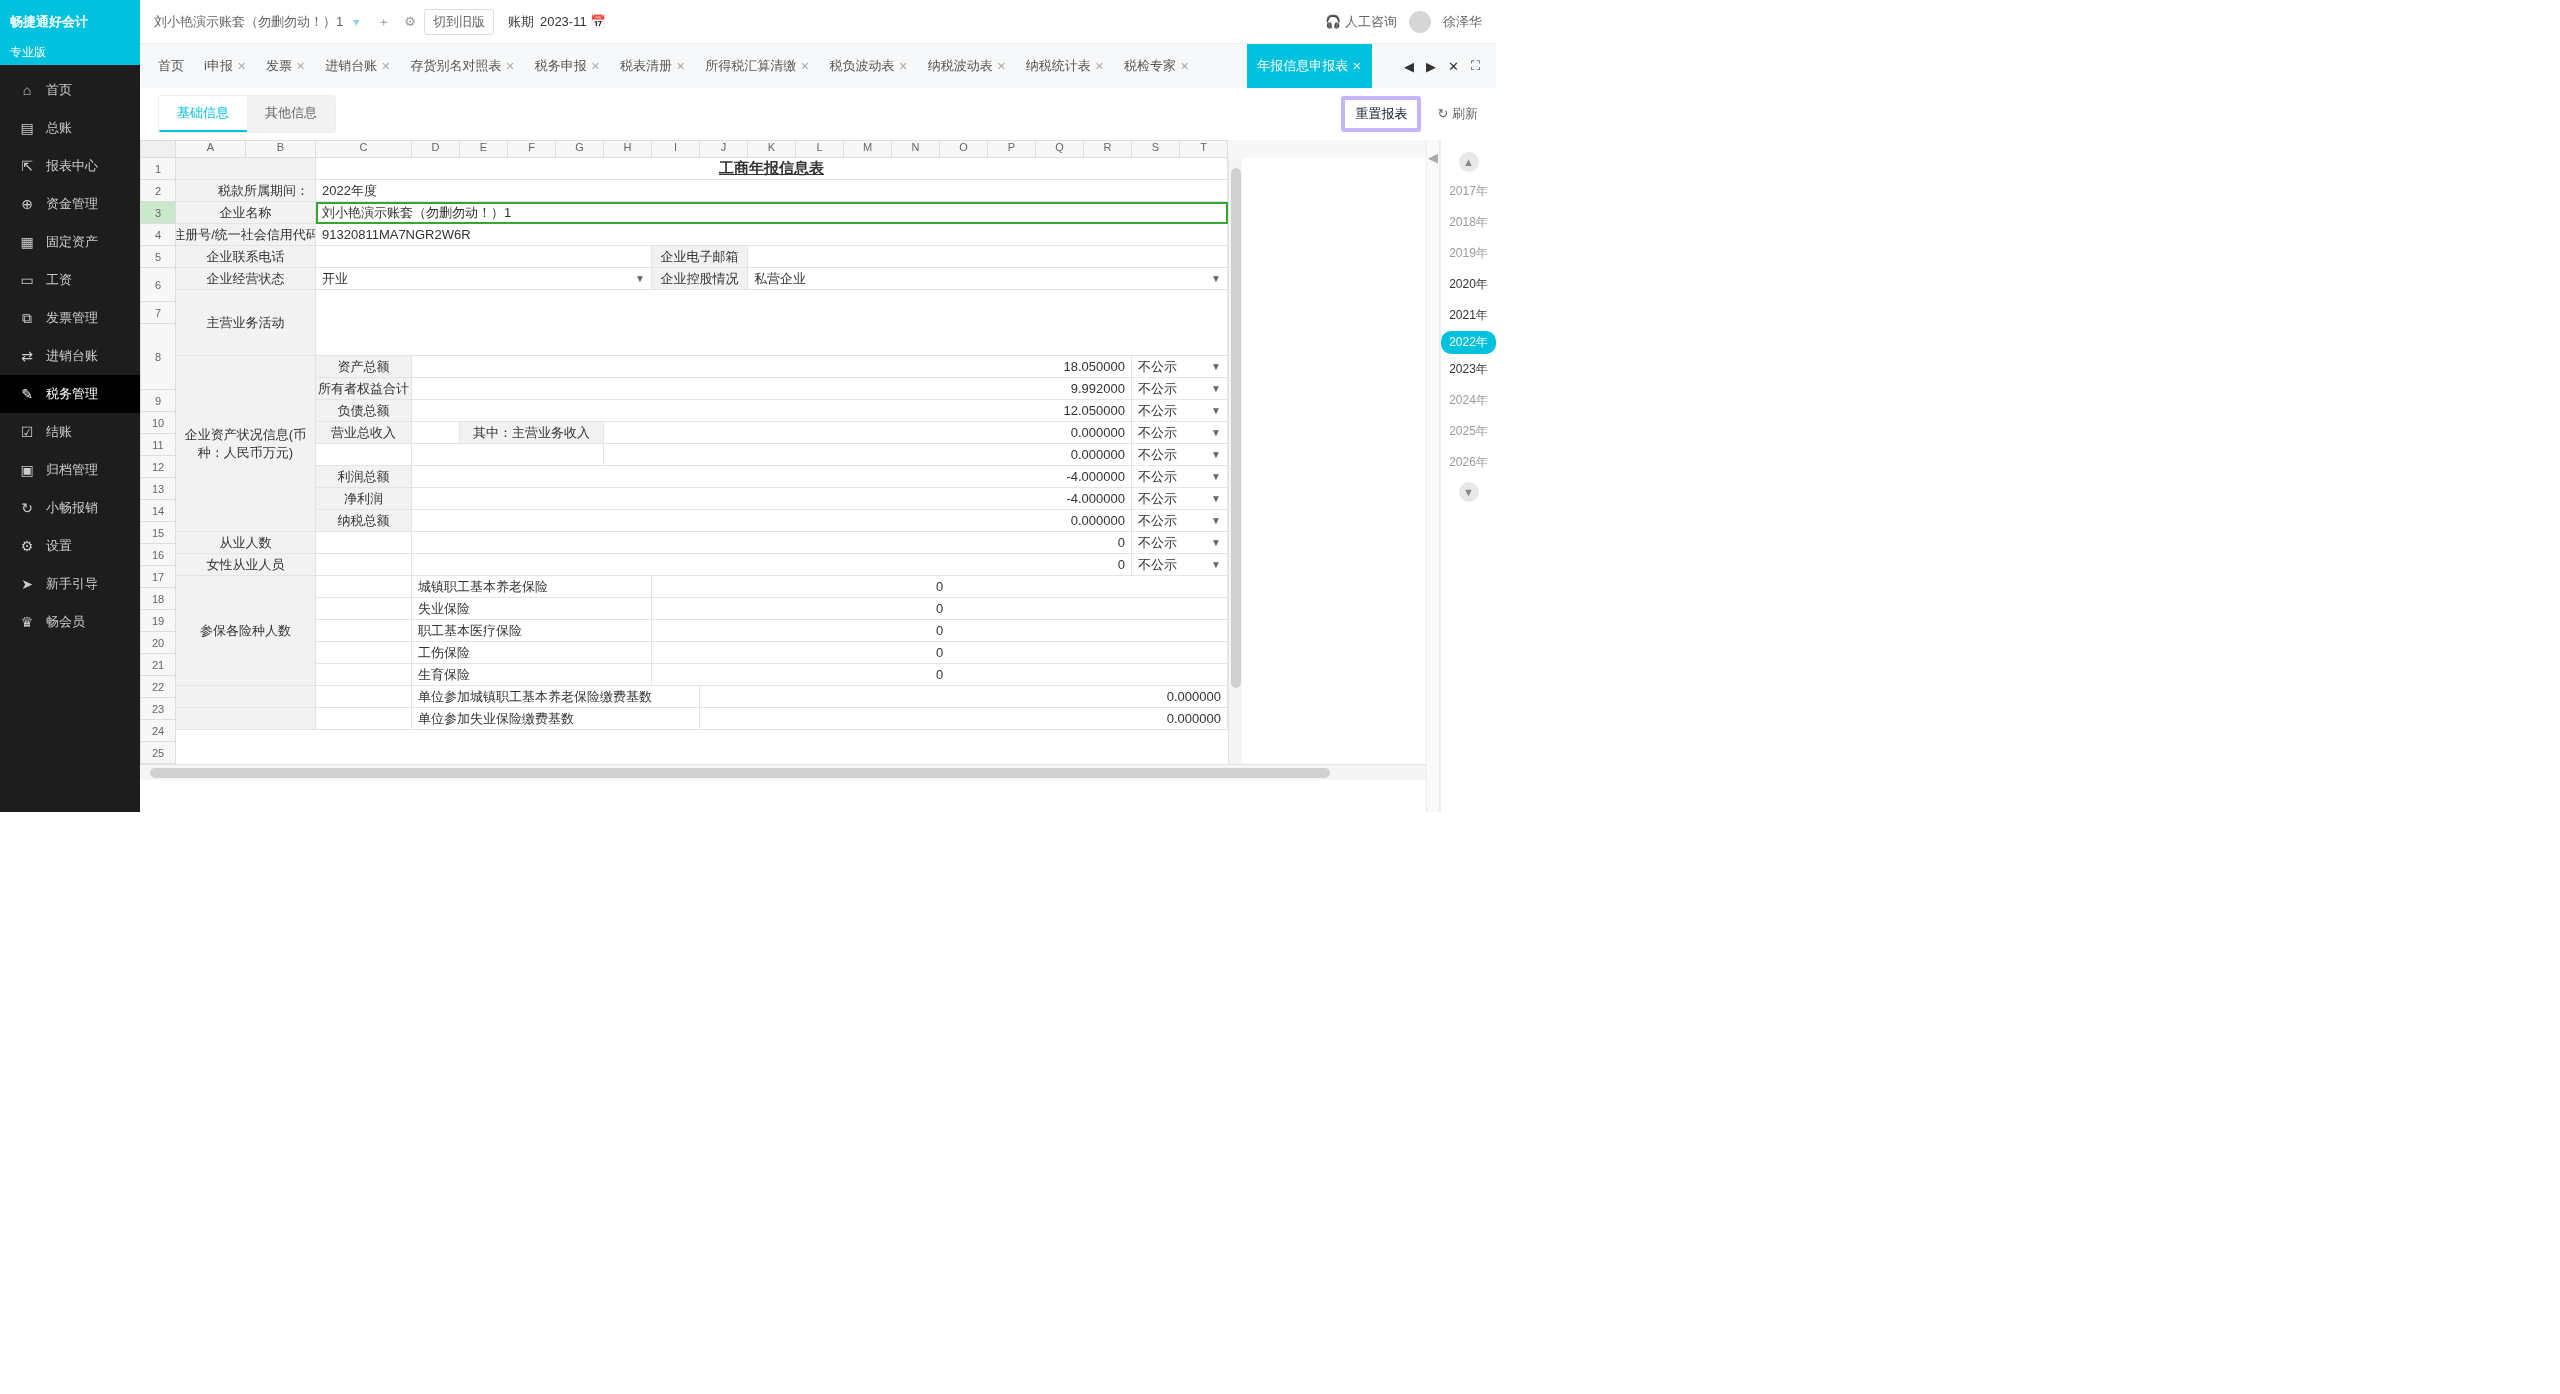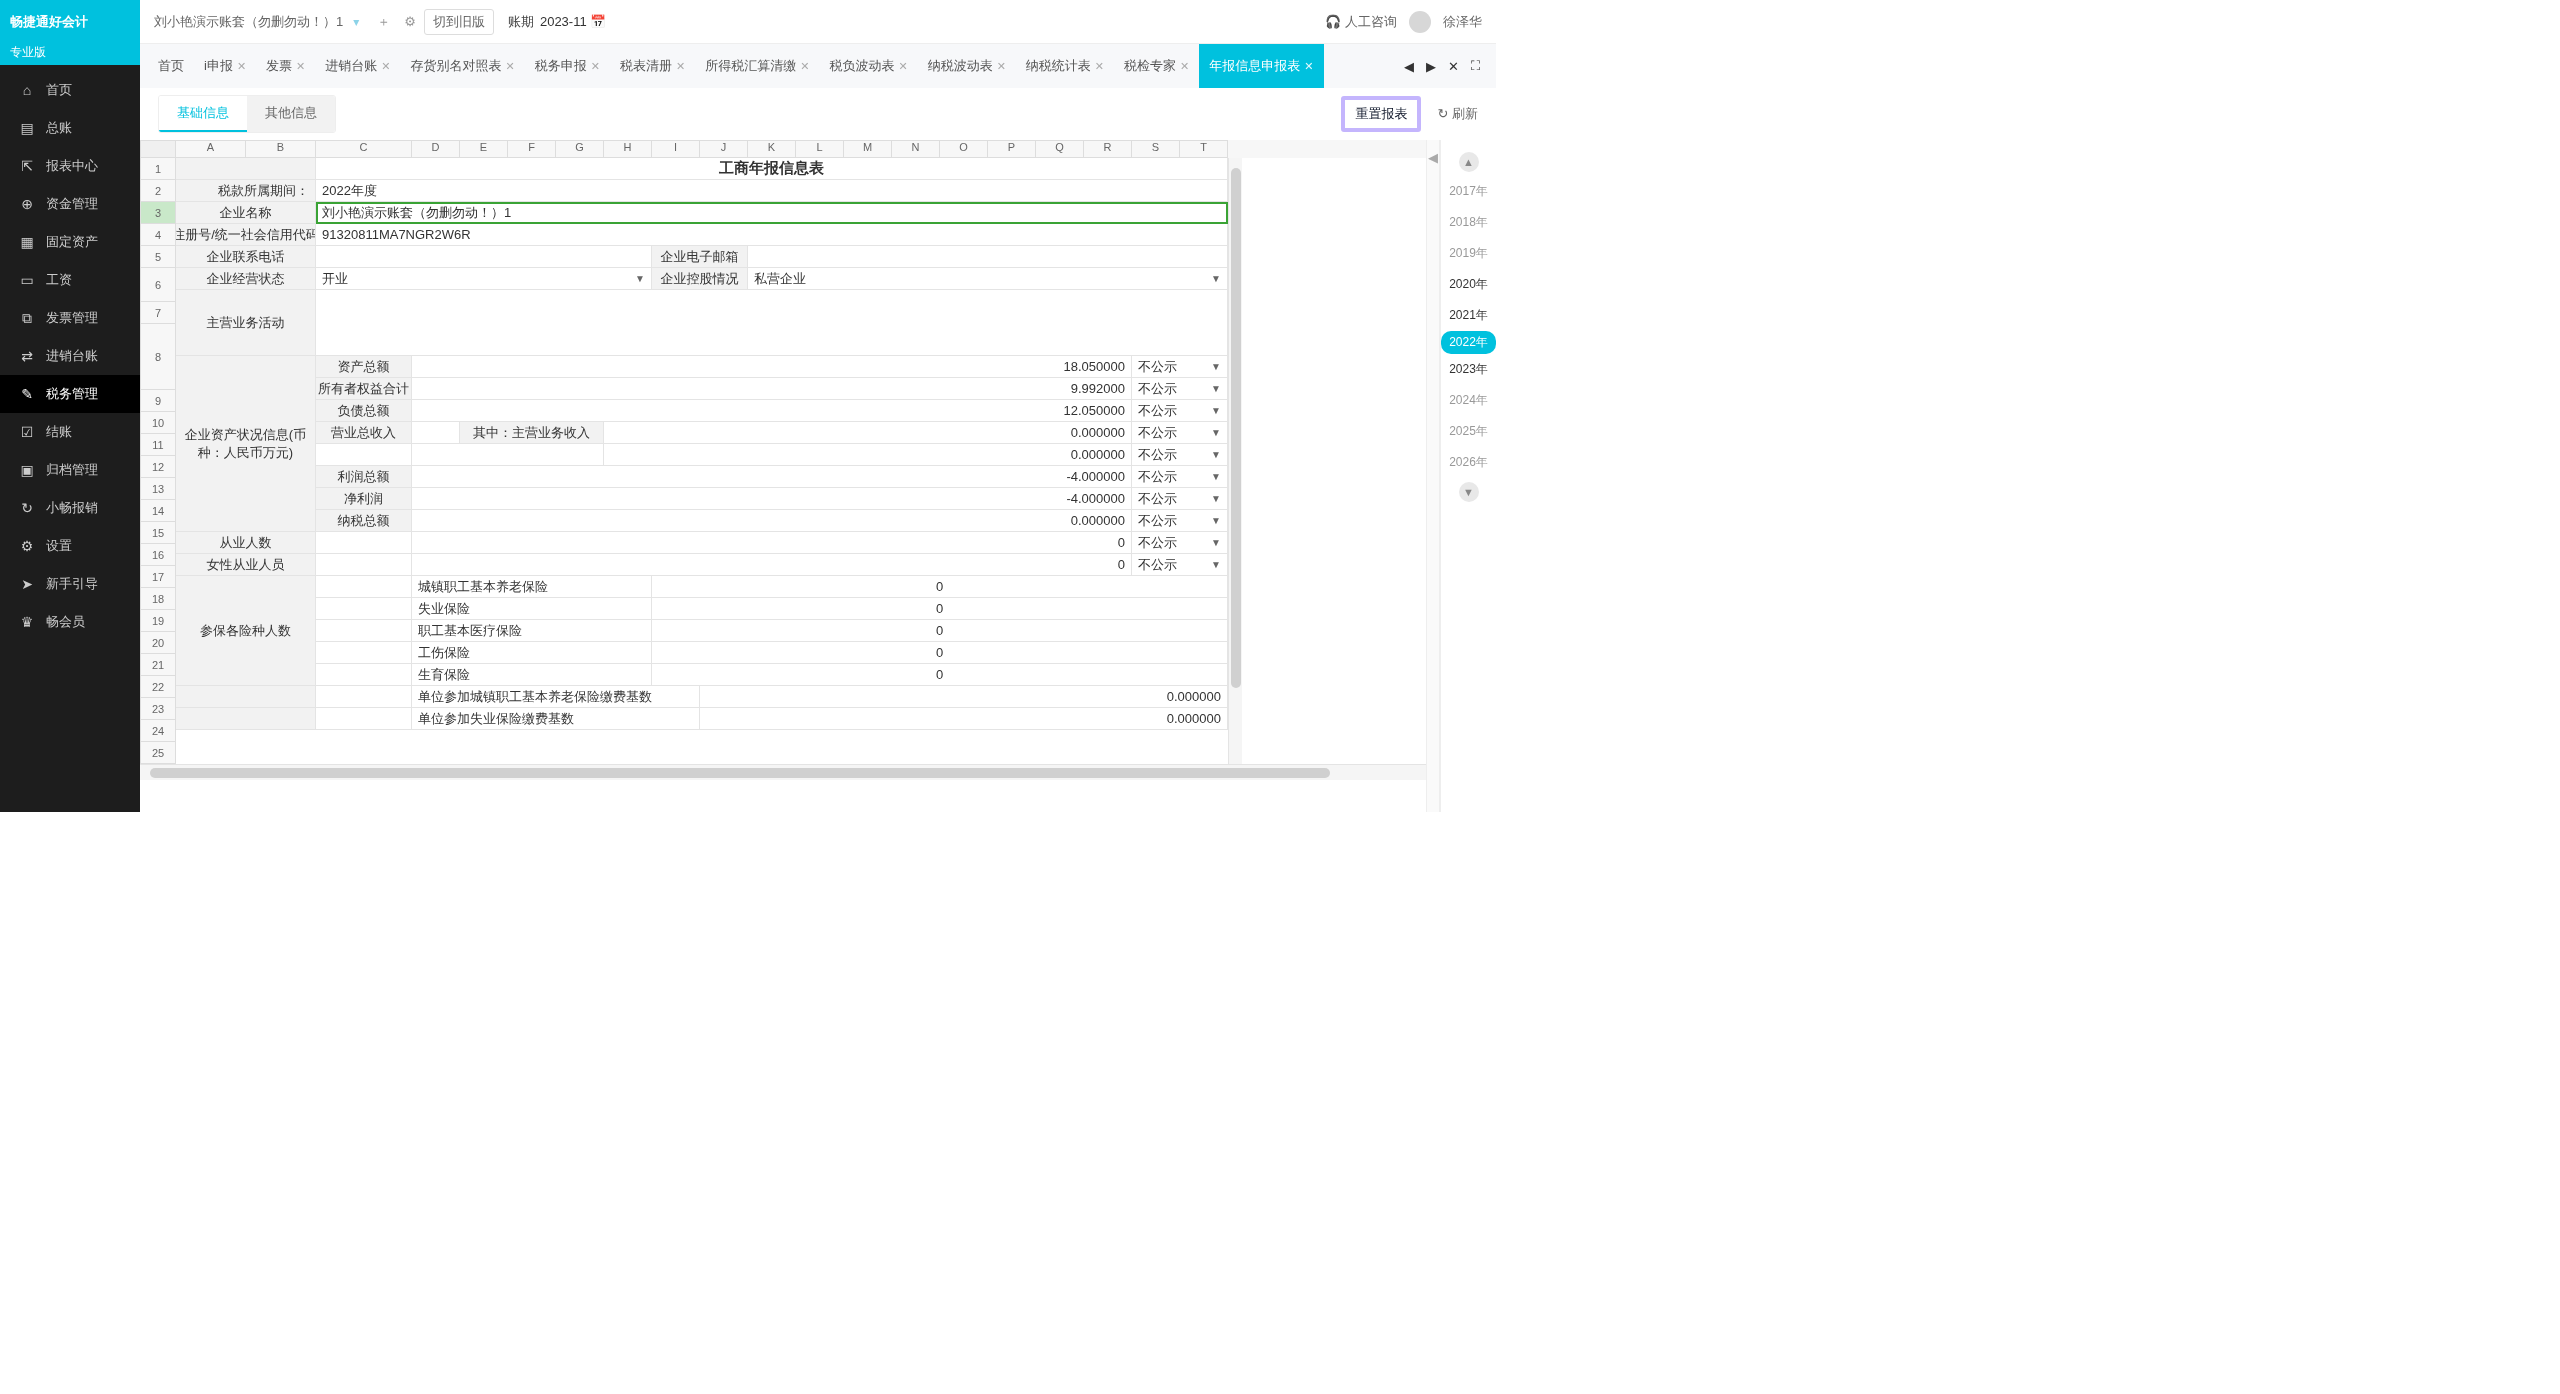--- a/index.html
+++ b/index.html
@@ -28,21 +28,21 @@
 .period-val { color: #333; margin-left: 6px; }
 .cal-icon { color: #00c1de; margin-left: 4px; }
 .top-right { margin-left: auto; display: flex; align-items: center; gap: 12px; color: #666; }
 .avatar { width: 22px; height: 22px; border-radius: 50%; background: #d7d7d7; display: inline-block; }
 
 
 .tabs-row { height: 44px; background: #f7f8fa; display: flex; align-items: center; padding: 0 8px; }
 .tabs { display: flex; align-items: center; flex: 1; overflow: hidden; }
 .tab { padding: 0 10px; height: 44px; display: flex; align-items: center; gap: 4px; color: #555; cursor: pointer; white-space: nowrap; }
 .tab .close { color: #aaa; font-size: 11px; }
-.tab.active { background: #00c1de; color: #fff; }
+.tab.active { background: #00c1de; color: #fff; margin-left: 48px; }
 .tab.active .close { color: #e5f9fc; }
 .tabs-ctrl { display: flex; align-items: center; gap: 12px; color: #333; padding: 0 8px; }
 .tabs-ctrl span { cursor: pointer; }
 
 
 .sheet-toolbar { height: 52px; display: flex; align-items: center; padding: 0 18px; background: #fff; }
 .sub-tabs { display: flex; border: 1px solid #eee; border-radius: 3px; overflow: hidden; }
 .sub-tab { padding: 8px 18px; cursor: pointer; color: #666; background: #f2f2f2; }
 .sub-tab.active { background: #fff; color: #00c1de; border-bottom: 2px solid #00c1de; }
 .tool-right { margin-left: auto; display: flex; align-items: center; gap: 16px; }
@@ -56,21 +56,21 @@
 .corner { width: 36px; height: 18px; border: 1px solid #ddd; background: #f0f0f0; }
 .ch { height: 18px; border: 1px solid #ddd; border-left: none; text-align: center; font-size: 11px; color: #666; background: #f7f7f7; }
 .sheet-body { display: flex; }
 .row-headers { display: flex; flex-direction: column; position: sticky; left: 0; z-index: 1; }
 .rh { width: 36px; border: 1px solid #ddd; border-top: none; text-align: center; font-size: 11px; color: #666; background: #f7f7f7; display: flex; align-items: center; justify-content: center; }
 .rh.sel { background: #c9e8c9; }
 .grid { position: relative; }
 .grow { display: flex; }
 .gc { border-right: 1px solid #e4e4e4; border-bottom: 1px solid #e4e4e4; padding: 3px 6px; display: flex; align-items: center; background: #fff; overflow: hidden; white-space: nowrap; }
 .gc.hdr { background: #f2f2f2; justify-content: center; }
-.gc.title { justify-content: center; font-weight: bold; font-size: 15px; }
+.gc.title { justify-content: center; font-weight: bold; font-size: 15px; text-decoration: underline; }
 .gc.right { justify-content: flex-end; }
 .gc.sel { outline: 2px solid #3aa335; outline-offset: -2px; }
 .dd-arrow { margin-left: auto; color: #666; font-size: 10px; }
 
 
 .year-bar { width: 56px; border-left: 1px solid #eee; display: flex; flex-direction: column; align-items: center; padding: 8px 0; color: #888; background: #fff; }
 .year-bar .yb { font-size: 12px; padding: 7px 0; cursor: pointer; color: #999; }
 .year-bar .yb.strong { color: #333; }
 .year-bar .yb.active { background: #00c1de; color: #fff; border-radius: 10px; padding: 3px 8px; }
 .year-bar .arrow { width: 20px; height: 20px; border-radius: 50%; background: #e8e8e8; color: #888; display: flex; align-items: center; justify-content: center; margin: 4px 0; cursor: pointer; font-size: 11px; }

